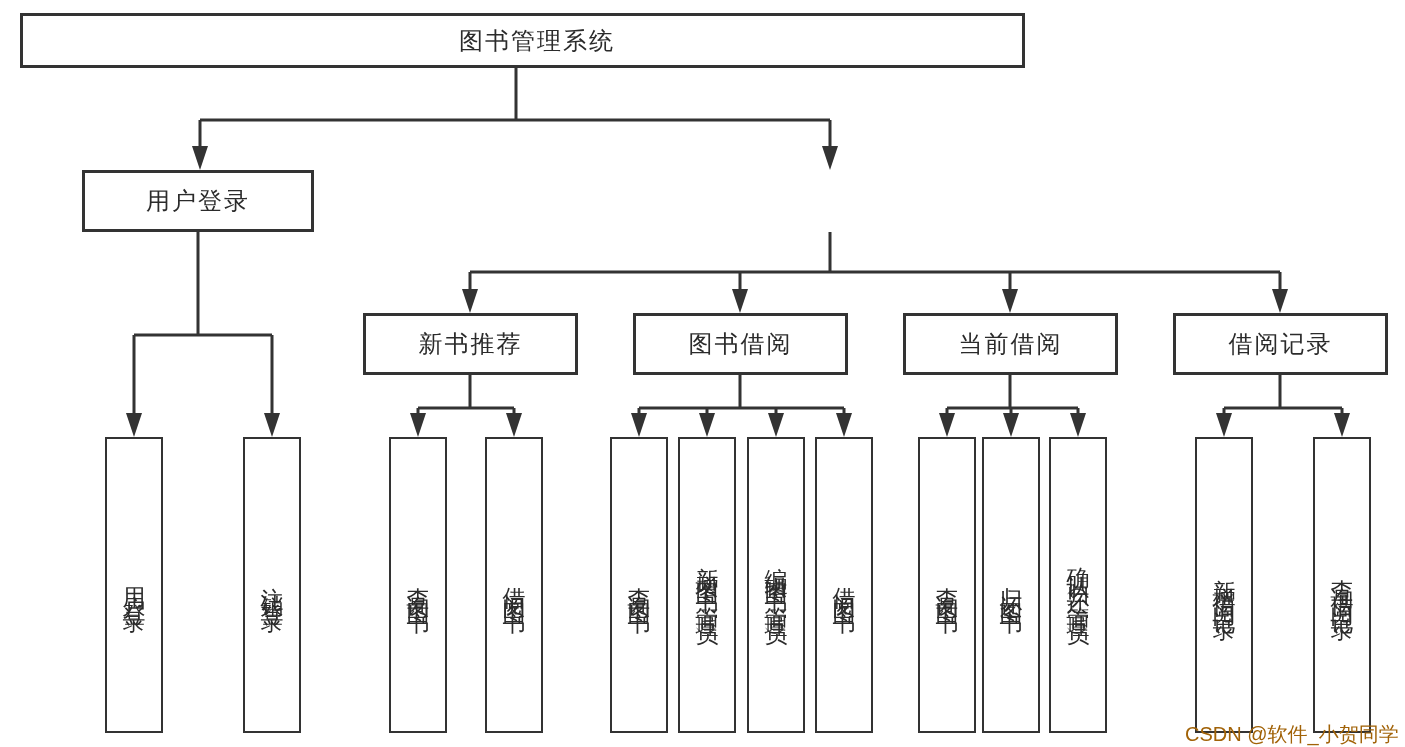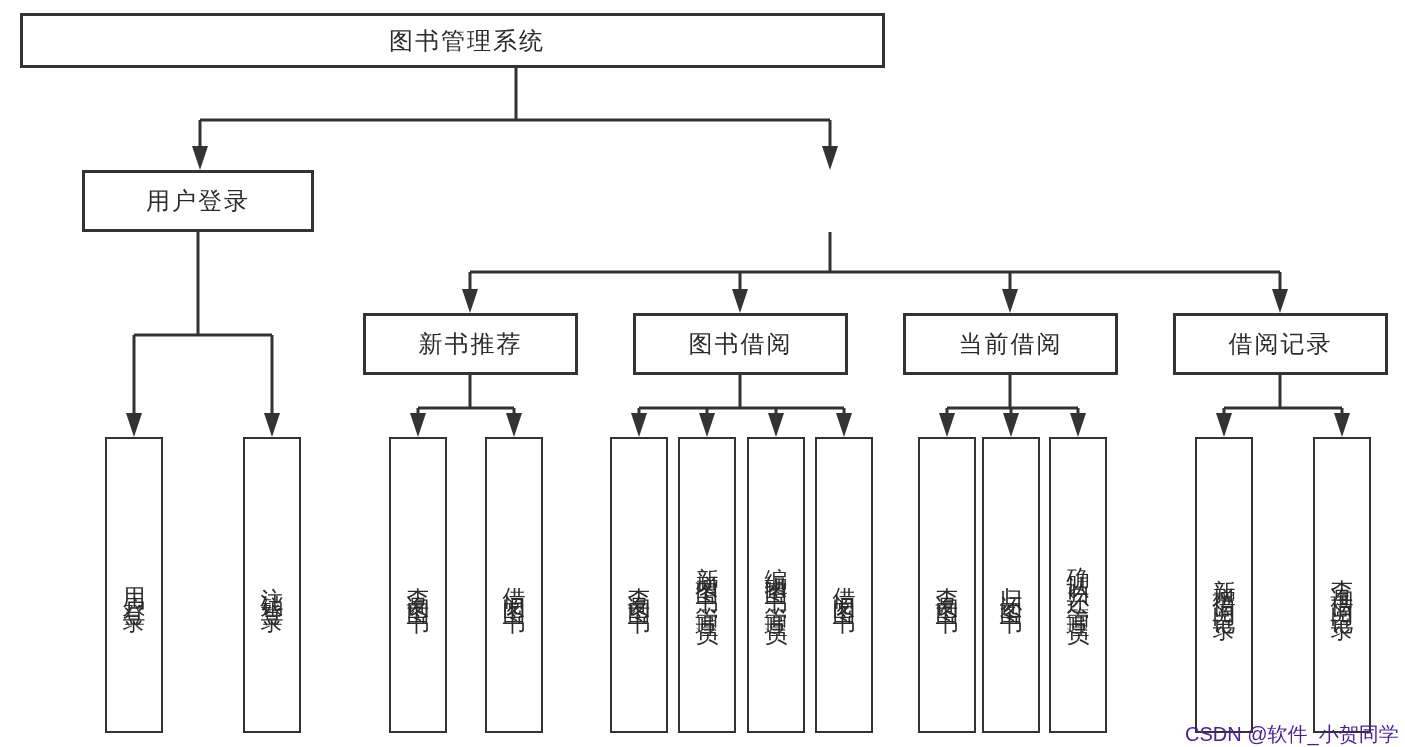--- a/index.html
+++ b/index.html
@@ -52,21 +52,21 @@
     line-height: 1;
     letter-spacing: 8px;
     color: #2b2b2b;
     white-space: nowrap;
   }
   .watermark {
     position: absolute;
     left: 1185px;
     top: 721px;
     font-size: 20px;
-    color: #4c1d95;
+    color: #a16207;
     white-space: nowrap;
     z-index: 5;
   }
 </style>
 </head>
 <body>
 
 <div class="canvas">
 
   <svg class="connectors" viewBox="0 0 1405 747" xmlns="http://www.w3.org/2000/svg">
@@ -95,21 +95,21 @@
       <path d="M768 413 H784 L776 437 Z"></path>
       <path d="M836 413 H852 L844 437 Z"></path>
       <path d="M939 413 H955 L947 437 Z"></path>
       <path d="M1003 413 H1019 L1011 437 Z"></path>
       <path d="M1070 413 H1086 L1078 437 Z"></path>
       <path d="M1216 413 H1232 L1224 437 Z"></path>
       <path d="M1334 413 H1350 L1342 437 Z"></path>
     </g>
   </svg>
 
-  <div class="hnode" style="left:20px; top:13px; width:865px; height:55px;padding-left:29px;">
+  <div class="hnode" style="left:20px; top:13px; width:1005px; height:55px;padding-left:29px;">
     <span class="hlabel">图书管理系统</span>
   </div>
 
   <div class="hnode" style="left:82px; top:170px; width:232px; height:62px;">
     <span class="hlabel">用户登录</span>
   </div>
 
   <div class="hnode" style="left:363px; top:313px; width:215px; height:62px;font-family:Liberation Mono, monospace;">
     <span class="hlabel">新书推荐</span>
   </div>

